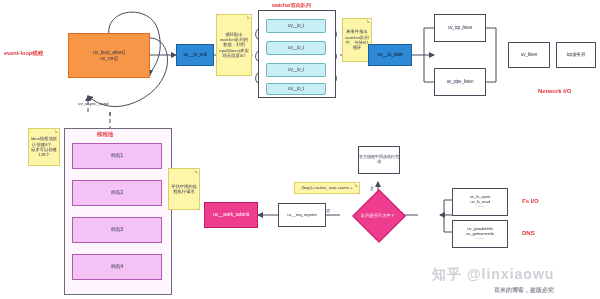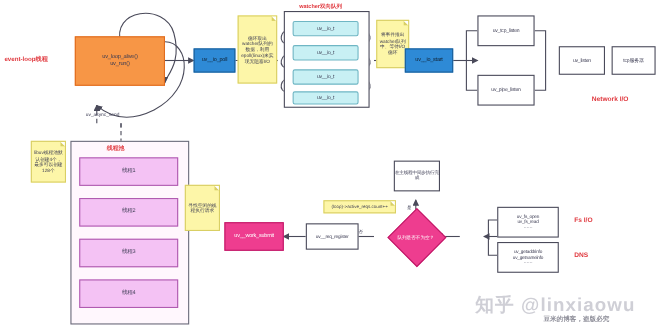--- a/index.html
+++ b/index.html
@@ -21,21 +21,21 @@
         line-height:1.25;}
   .note:after{content:"";position:absolute;right:0;top:0;border-width:0 4px 4px 0;
         border-style:solid;border-color:#ffffff #ffffff #d9cf64 #d9cf64;}
   .lbl{position:absolute;font-size:5px;color:#3b3b52;white-space:pre;}
   .redlbl{position:absolute;color:#e0383e;font-weight:bold;white-space:pre;}
   .poolwrap{position:absolute;background:#fff7fd;border:1px solid #6b6b7a;}
   .diamond{position:absolute;background:#ee3d8f;border:1px solid #c01a68;
         transform:rotate(45deg);}
   .diamond-txt{position:absolute;color:#fff;font-size:4.2px;display:flex;
         align-items:center;justify-content:center;text-align:center;white-space:nowrap;}
-  .wm{position:absolute;color:#cfcfd6;font-size:17px;font-weight:bold;letter-spacing:1px;}
+  .wm{position:absolute;color:#cfcfd6;font-size:14px;font-weight:bold;letter-spacing:1px;}
   .wm2{position:absolute;color:#8e8e99;font-size:6px;font-weight:bold;}
   .multiline{white-space:pre-line;}
 </style>
 </head>
 <body>
 
 <svg id="canvas" viewBox="0 0 600 299">
   <defs>
     <marker id="ah" markerWidth="6" markerHeight="6" refX="5" refY="3" orient="auto">
       <path d="M0,0 L6,3 L0,6 z" fill="#4a4a5a"></path>

